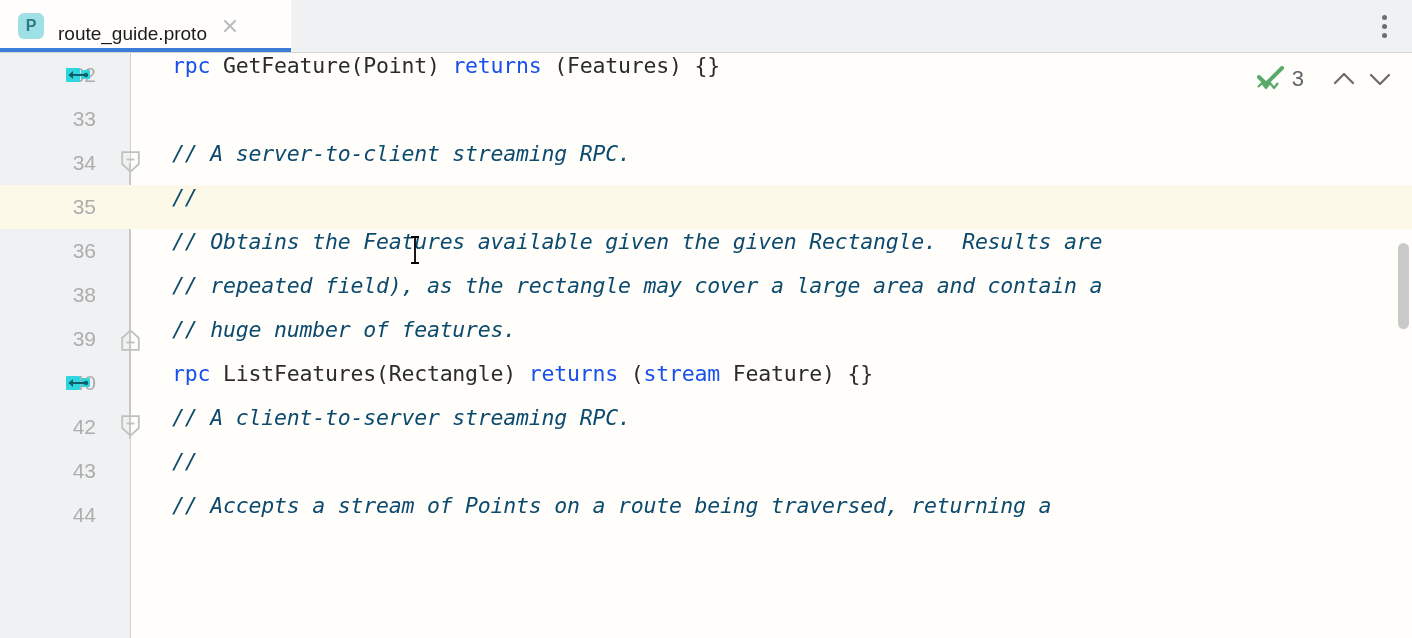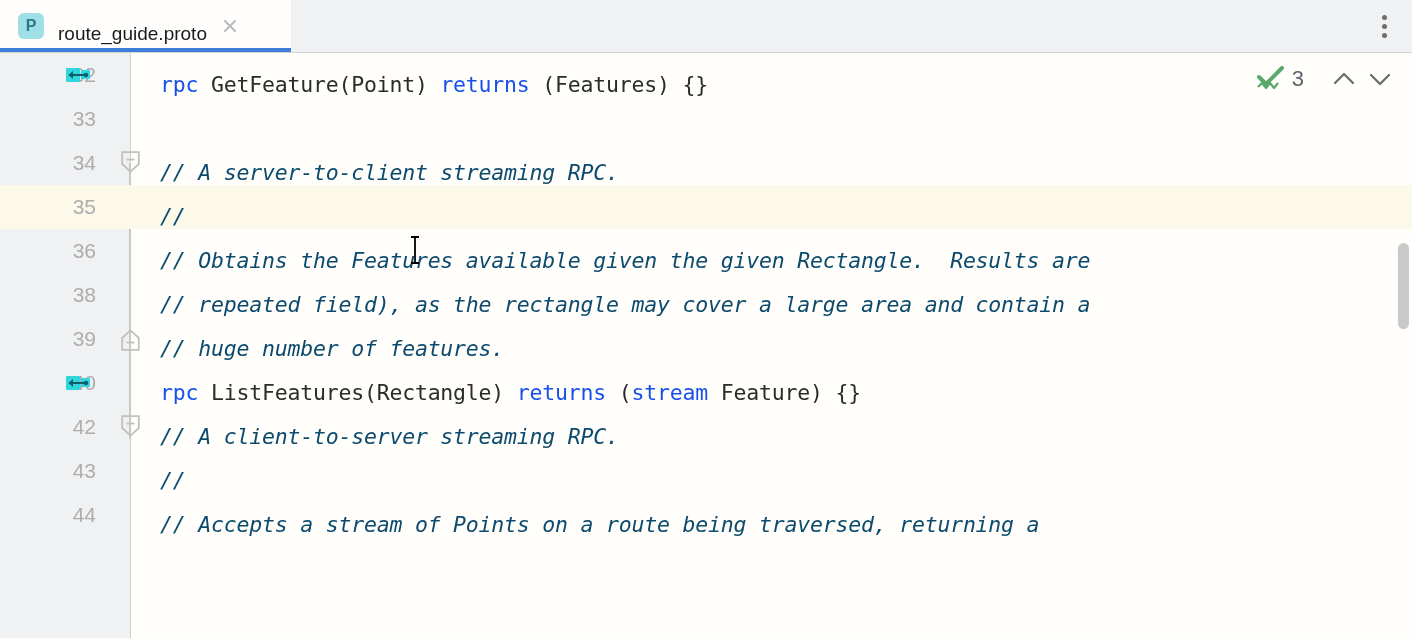--- a/index.html
+++ b/index.html
@@ -171,22 +171,22 @@
     height: 22px;
     color: #c0c0bc;
   }
   .fold svg { display: block; }
 
   .code-cell {
     position: relative;
     flex: 1;
     height: 44px;
     display: flex;
-    align-items: flex-end;
-    padding-left: 29px;
+    align-items: flex-start;
+    padding-left: 41px;
     box-sizing: border-box;
     white-space: pre;
     font-family: "DejaVu Sans Mono", monospace;
     font-size: 21.5px;
     letter-spacing: -0.2px;
     color: #2b2b2b;
   }
   .cmt { color: #0c4a6e; font-style: italic; }
   .kw  { color: #1750eb; }
 

